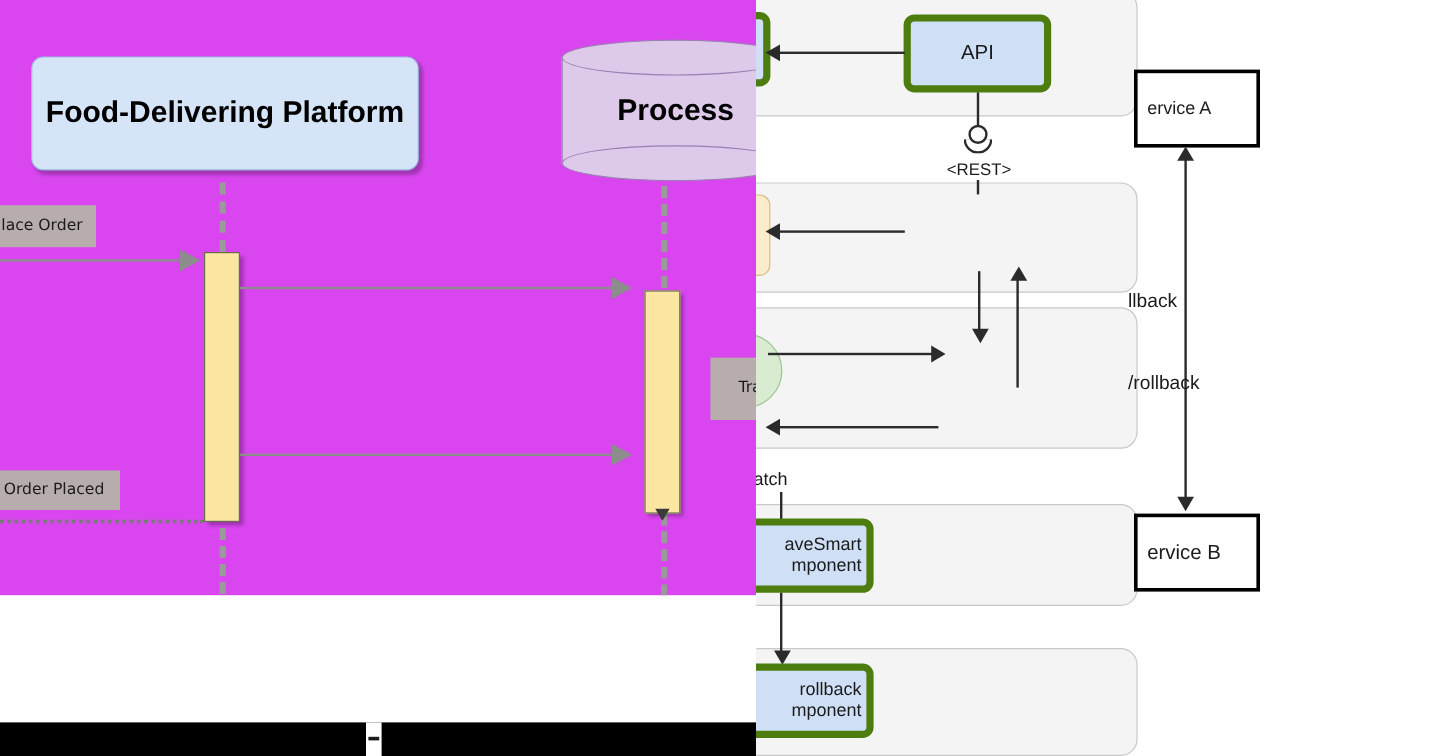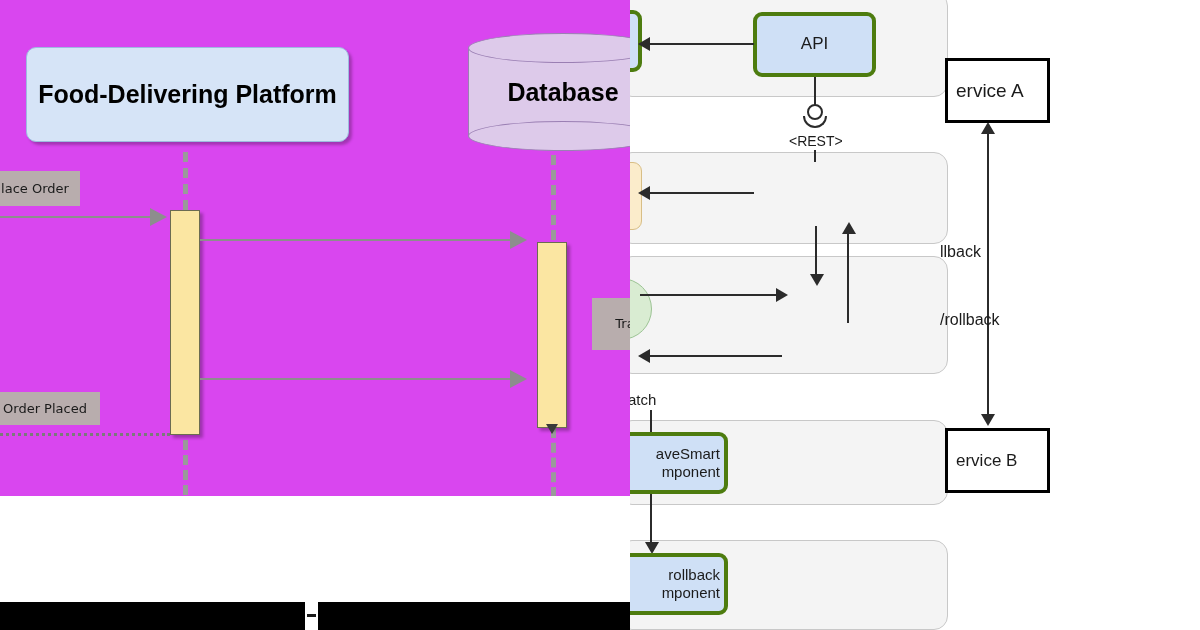--- a/index.html
+++ b/index.html
@@ -127,21 +127,21 @@
   .swim {
     position: absolute;
     background: #f4f4f4;
     border: 1px solid #c8c8c8;
     border-radius: 14px;
   }
 
   .comp-box {
     position: absolute;
     background: #cfe0f6;
-    border: 4px solid #4d7c0f;
+    border: 6px solid #4d7c0f;
     border-radius: 9px;
     display: flex; align-items: center; justify-content: center;
     text-align: center;
     color: #1b1b1b;
     line-height: 1.2;
     font-family: "Liberation Sans", sans-serif;
   }
 
   .comp-pill-yellow {
     position: absolute;
@@ -268,21 +268,21 @@
 <div id="canvas">
 
   <div id="left-panel">
 
     <div class="lifeline-head-rect" style="left:26px; top:47px; width:323px; height:95px; font-size:25px;">Food-Delivering Platform</div>
 
     <div class="db-cyl" style="left:468px; top:33px; width:190px; height:118px;">
       <div class="cyl-body"></div>
       <div class="cyl-bottom"></div>
       <div class="cyl-top"></div>
-      <div class="cyl-label" style="font-size:25px;">Database</div>
+      <div class="cyl-label" style="font-size:25px;">Process</div>
     </div>
 
     <div class="lifeline" style="left:183px; top:152px; height:58px;"></div>
     <div class="lifeline" style="left:183px; top:440px; height:115px;"></div>
 
     <div class="lifeline" style="left:551px; top:155px; height:85px;"></div>
     <div class="lifeline" style="left:551px; top:428px; height:128px;"></div>
 
     <div class="activation" style="left:170px; top:210px; width:30px; height:225px;"></div>
     <div class="activation" style="left:537px; top:242px; width:30px; height:186px;"></div>
@@ -354,21 +354,21 @@
     </div>
 
     <div class="k-line v" style="left:20px; top:494px; height:50px;"></div>
     <div class="k-arrow-down" style="left:15px; top:542px;"></div>
 
     <div class="comp-box" style="left:-18px; top:553px; width:116px; height:62px; font-size:15px; flex-direction:column; align-items:flex-end; padding-right:4px;">
       <span>rollback</span>
       <span>mponent</span>
     </div>
 
-    <div class="svc-box" style="left:315px; top:58px; width:105px; height:65px; font-size:19px;">ervice A</div>
+    <div class="svc-box" style="left:315px; top:58px; width:105px; height:65px; font-size:15px;">ervice A</div>
 
     <div class="svc-box" style="left:315px; top:428px; width:105px; height:65px; font-size:17px;">ervice B</div>
 
     <div class="k-line v" style="left:357px; top:128px; height:296px;"></div>
     <div class="k-arrow-up" style="left:351px; top:122px;"></div>
     <div class="k-arrow-down" style="left:351px; top:414px;"></div>
 
     <div class="cutoff-label" style="left:310px; top:243px; font-size:16px;">llback</div>
     <div class="cutoff-label" style="left:310px; top:275px; font-size:16px;margin-top:36px;">/rollback</div>
 

